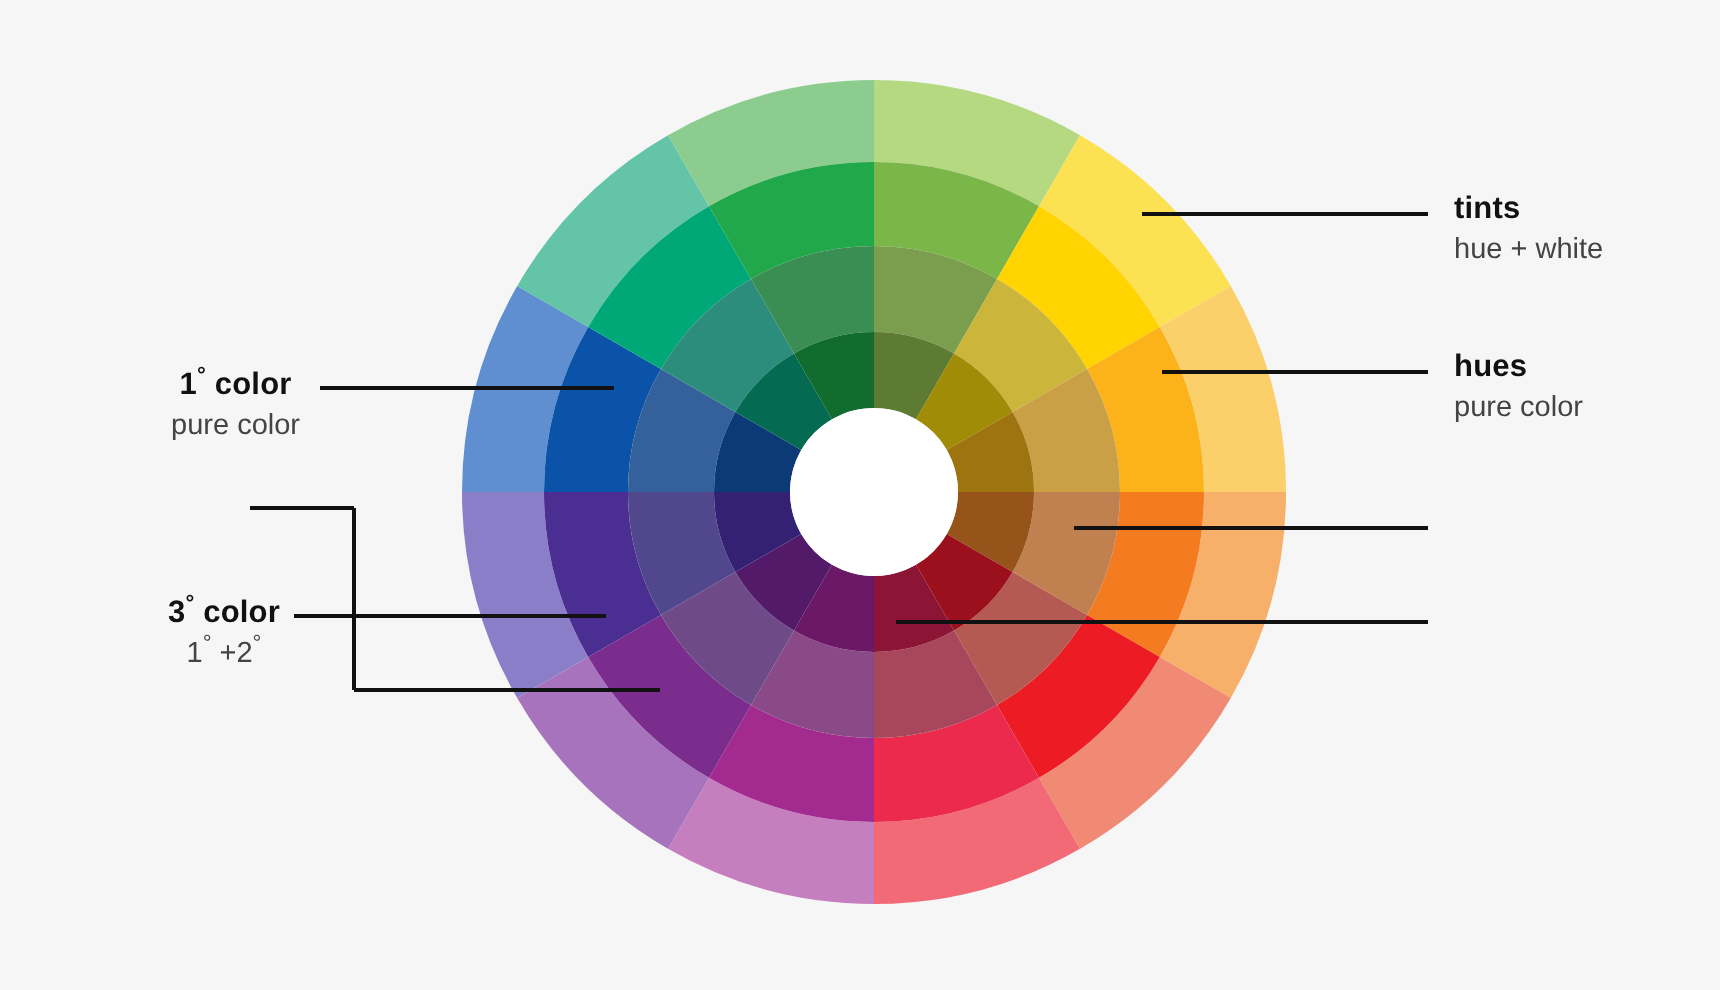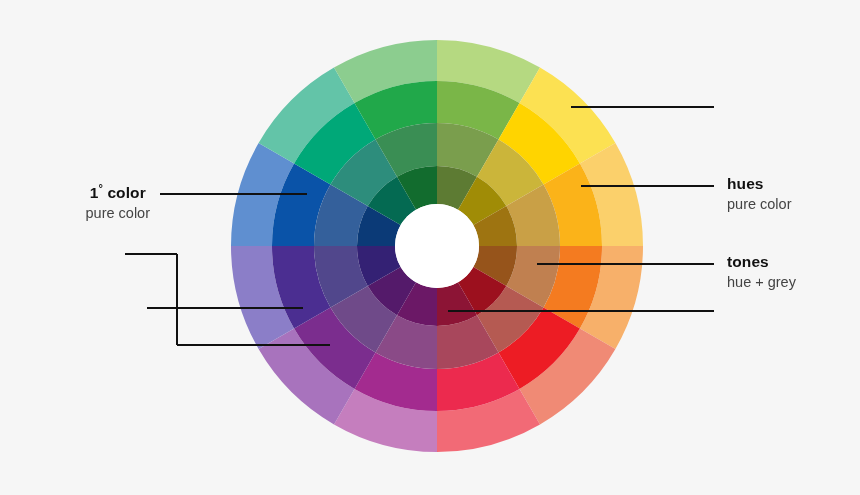--- a/index.html
+++ b/index.html
@@ -108,27 +108,31 @@
         <line x1="537" y1="264" x2="714" y2="264" stroke="#111111" stroke-width="2" shape-rendering="crispEdges"></line>
         <line x1="448" y1="311" x2="714" y2="311" stroke="#111111" stroke-width="2" shape-rendering="crispEdges"></line>
         <line x1="160" y1="194" x2="307" y2="194" stroke="#111111" stroke-width="2" shape-rendering="crispEdges"></line>
         <line x1="125" y1="254" x2="177" y2="254" stroke="#111111" stroke-width="2" shape-rendering="crispEdges"></line>
         <line x1="147" y1="308" x2="303" y2="308" stroke="#111111" stroke-width="2" shape-rendering="crispEdges"></line>
         <line x1="177" y1="254" x2="177" y2="345" stroke="#111111" stroke-width="2" shape-rendering="crispEdges"></line>
         <line x1="177" y1="345" x2="330" y2="345" stroke="#111111" stroke-width="2" shape-rendering="crispEdges"></line>
       </g>
   </svg>
 
+  <div class="lbl right" id="lbl-r-0" style="left: 727px; top: 96px;">
+    <span class="title">tints</span>
+    <span class="sub">hue + white</span>
+  </div>
   <div class="lbl right" id="lbl-r-1" style="left: 727px; top: 175px;">
     <span class="title">hues</span>
     <span class="sub">pure color</span>
-  </div>
-  <div class="lbl right" id="lbl-r-2" style="left: 727px; top: 253px;">
-    <span class="title">tones</span>
-    <span class="sub">hue + grey</span>
   </div>
 
   <div class="lbl left" id="lbl-l-0" style="right: 710px; top: 184px;">
     <span class="title">1<span class="sup">°</span> color</span>
     <span class="sub">pure color</span>
   </div>
+  <div class="lbl left" id="lbl-l-2" style="right: 720px; top: 298px;">
+    <span class="title">3<span class="sup">°</span> color</span>
+    <span class="sub">1<span class="sup">°</span> +2<span class="sup">°</span></span>
+  </div>
 
 </div>
 
 </body></html>

